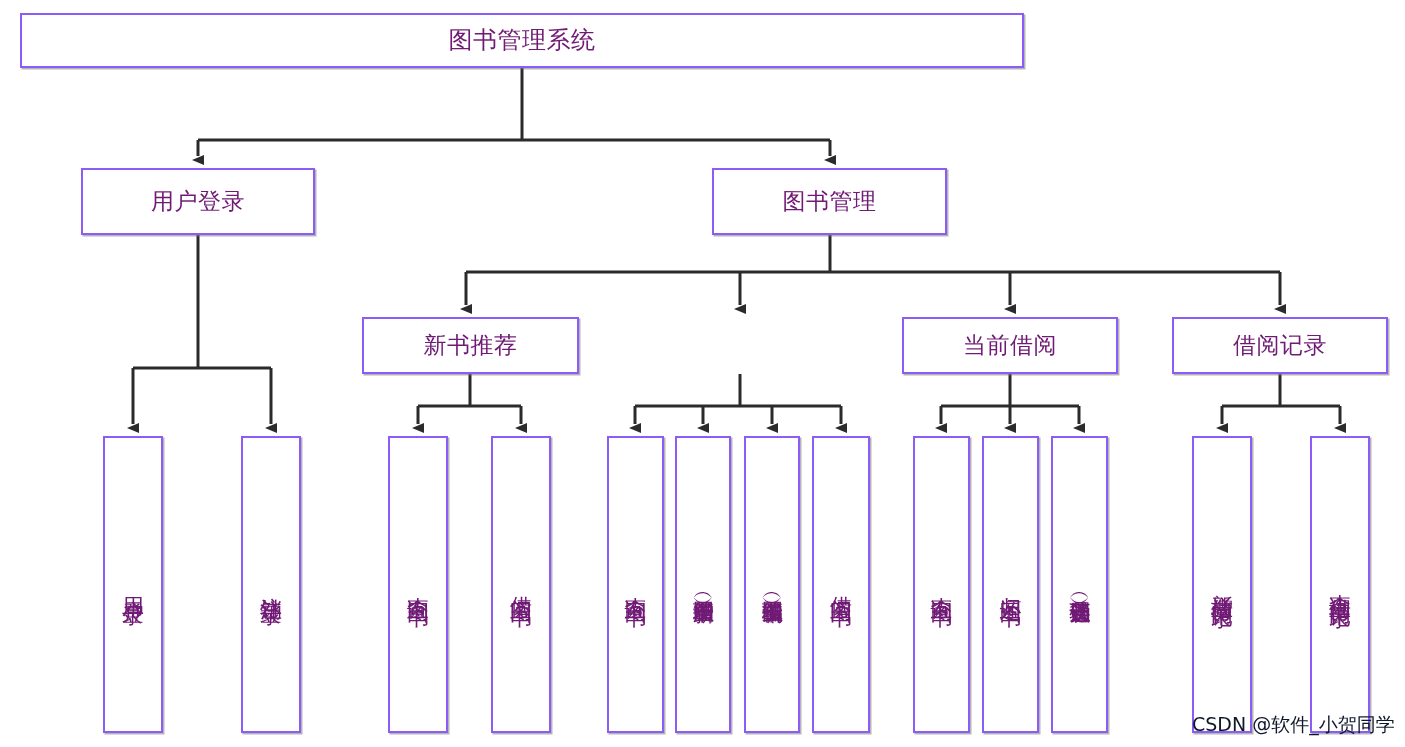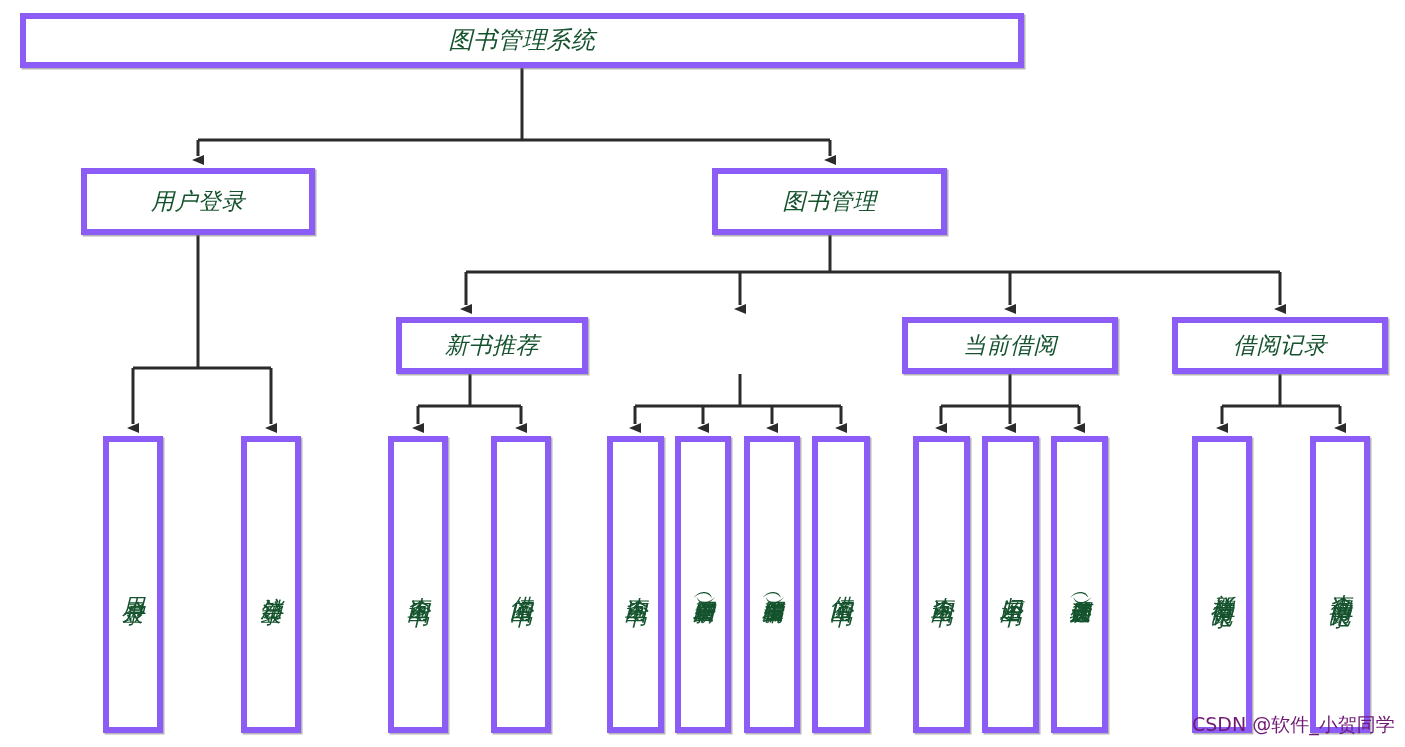--- a/index.html
+++ b/index.html
@@ -23,28 +23,27 @@
     left: 0;
     top: 0;
     width: 1405px;
     height: 747px;
     pointer-events: none;
   }
   .node {
     position: absolute;
     box-sizing: border-box;
     background: #ffffff;
-    border: 6px solid #8b5cf6;
+    border: 2px solid #8b5cf6;
     box-shadow: 1.5px 1.5px 0 rgba(120,120,120,0.55);
     display: flex;
     align-items: center;
     justify-content: center;
-    color: #14532d;
+    color: #701a75;
     z-index: 2;
-    font-style: italic;
   }
   .node .label {
     display: block;
     text-align: center;
     line-height: 1.12;
     white-space: nowrap;
   }
   
   .node.horiz .label {
     font-size: 23px;
@@ -68,21 +67,21 @@
   }
   .node.vert.tight .label {
     font-size: 21px;
     letter-spacing: 0px;
   }
   .watermark {
     position: absolute;
     left: 1192px;
     top: 712px;
     font-size: 19px;
-    color: #701a75;
+    color: #0f172a;
     white-space: nowrap;
     z-index: 3;
     font-family: "DejaVu Sans", "Liberation Sans", sans-serif;
   }
 </style>
 </head>
 <body>
 
 <div id="canvas">
 
@@ -140,21 +139,21 @@
     <span class="label">图书管理系统</span>
   </div>
 
   <div class="node horiz" style="left:81px; top:168px; width:234px; height:67px;">
     <span class="label">用户登录</span>
   </div>
   <div class="node horiz" style="left:712px; top:168px; width:235px; height:67px;justify-content:center;">
     <span class="label">图书管理</span>
   </div>
 
-  <div class="node horiz" style="left:362px; top:317px; width:192px; height:57px;margin-left:34px;">
+  <div class="node horiz" style="left:362px; top:317px; width:217px; height:57px;">
     <span class="label">新书推荐</span>
   </div>
   <div class="node horiz" style="left:1172px; top:317px; width:216px; height:57px;">
     <span class="label">借阅记录</span>
   </div>
   <div class="node horiz" style="left:902px; top:317px; width:216px; height:57px;">
     <span class="label">当前借阅</span>
   </div>
 
   <div class="node vert" style="left:103px; top:436px; width:60px; height:297px;">

